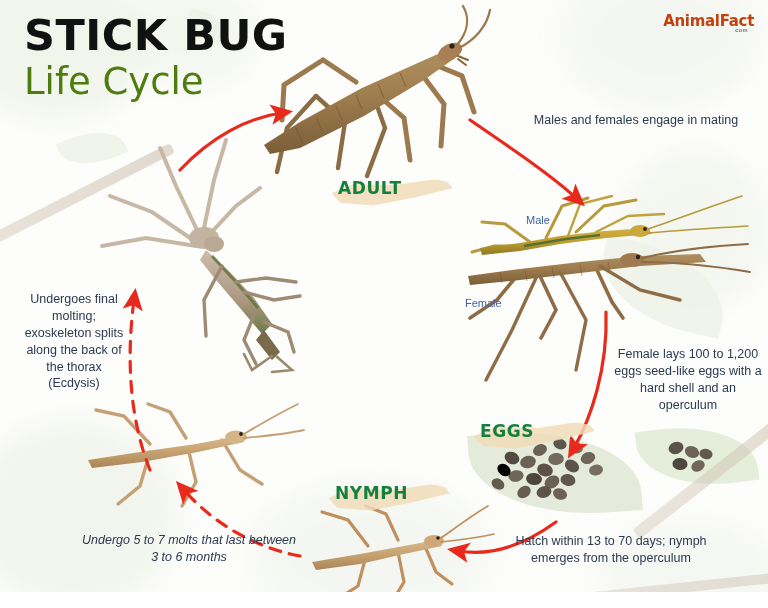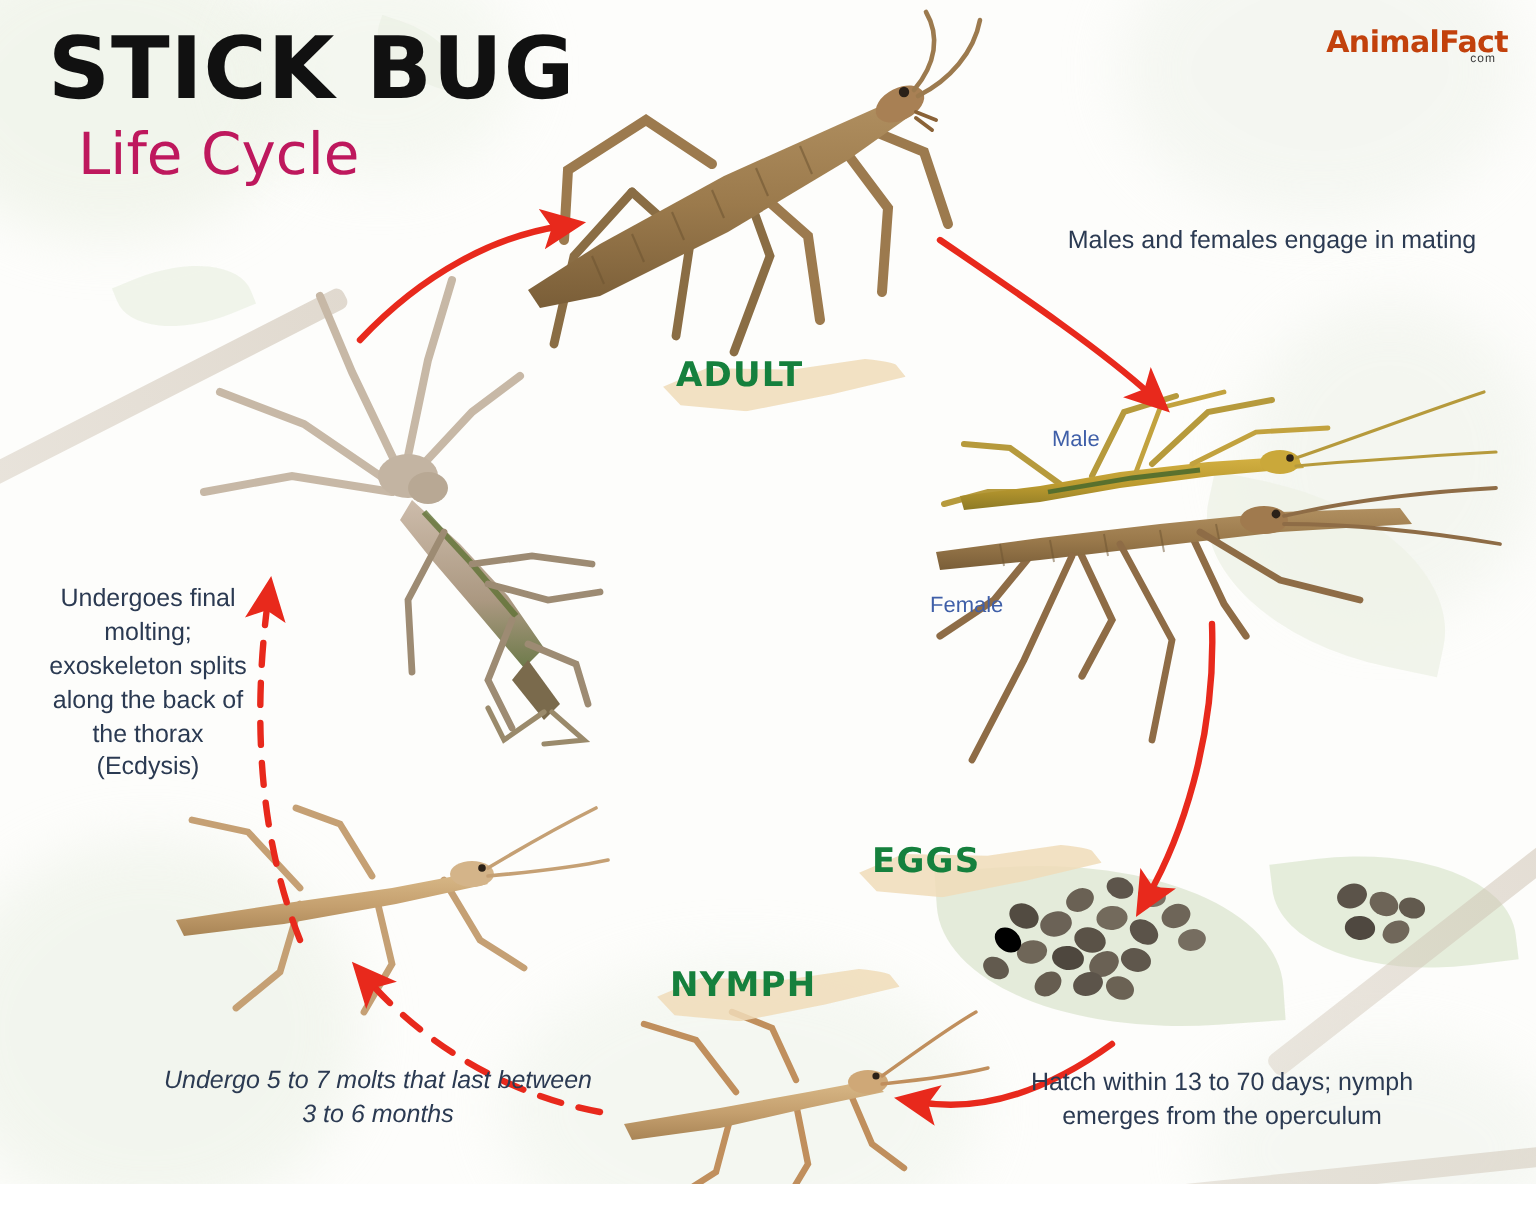--- a/index.html
+++ b/index.html
@@ -32,23 +32,22 @@
     opacity:.85;
   }
 
   
   .title-block{position:absolute;left:24px;top:14px;}
   .title-main{
     font-size:43px;font-weight:bold;letter-spacing:.5px;
     color:#111111;line-height:1;font-family:"DejaVu Sans",sans-serif;
   }
   .title-sub{
-    font-size:29px;font-weight:normal;color:#be185d;margin-top:6px;line-height:1;
+    font-size:37px;font-weight:normal;color:#4d7c0f;margin-top:6px;line-height:1;
     font-family:"DejaVu Sans",sans-serif;
-    margin-left:15px;
   }
 
   .logo{position:absolute;right:14px;top:12px;text-align:right;}
   .logo-text{
     font-size:15px;font-weight:bold;color:#c2410c;letter-spacing:-.3px;
     font-family:"DejaVu Sans",sans-serif;
   }
   .logo-sub{font-size:6px;color:#3b3b3b;letter-spacing:.5px;margin-top:-3px;margin-right:6px;}
 
   
@@ -342,35 +341,36 @@
   <div class="logo">
     <div class="logo-text">AnimalFact</div>
     <div class="logo-sub">com</div>
   </div>
 
   <div class="stage-label" style="left:338px;top:178px;">
     <div class="brush"></div>
     <div class="txt">ADULT</div>
   </div>
 
-  <div class="stage-label" style="left:436px;top:421px;">
+  <div class="stage-label" style="left:480px;top:421px;">
     <div class="brush"></div>
     <div class="txt">EGGS</div>
   </div>
 
   <div class="stage-label" style="left:335px;top:483px;">
     <div class="brush"></div>
     <div class="txt">NYMPH</div>
   </div>
 
   <div class="sexlabel" style="left:494px;top:214px;margin-left:32px;">Male</div>
   <div class="sexlabel" style="left:465px;top:297px;text-align:center;">Female</div>
 
   <div class="note" style="left:522px;top:112px;width:228px;">Males and females engage in mating</div>
 
+  <div class="note" style="left:612px;top:346px;width:152px;">Female lays 100 to 1,200 eggs  seed-like eggs with a hard shell and an operculum</div>
 
   <div class="note" style="left:491px;top:533px;width:240px;">Hatch within 13 to 70 days; nymph emerges from the operculum</div>
 
   <div class="note" style="left:82px;top:532px;width:214px;font-style:italic;">Undergo 5 to 7 molts that last between 3 to 6 months</div>
 
   <div class="note" style="left:22px;top:291px;width:104px;">Undergoes final molting; exoskeleton splits along the back of the thorax (Ecdysis)</div>
 
 </div>
 
 </body></html>

